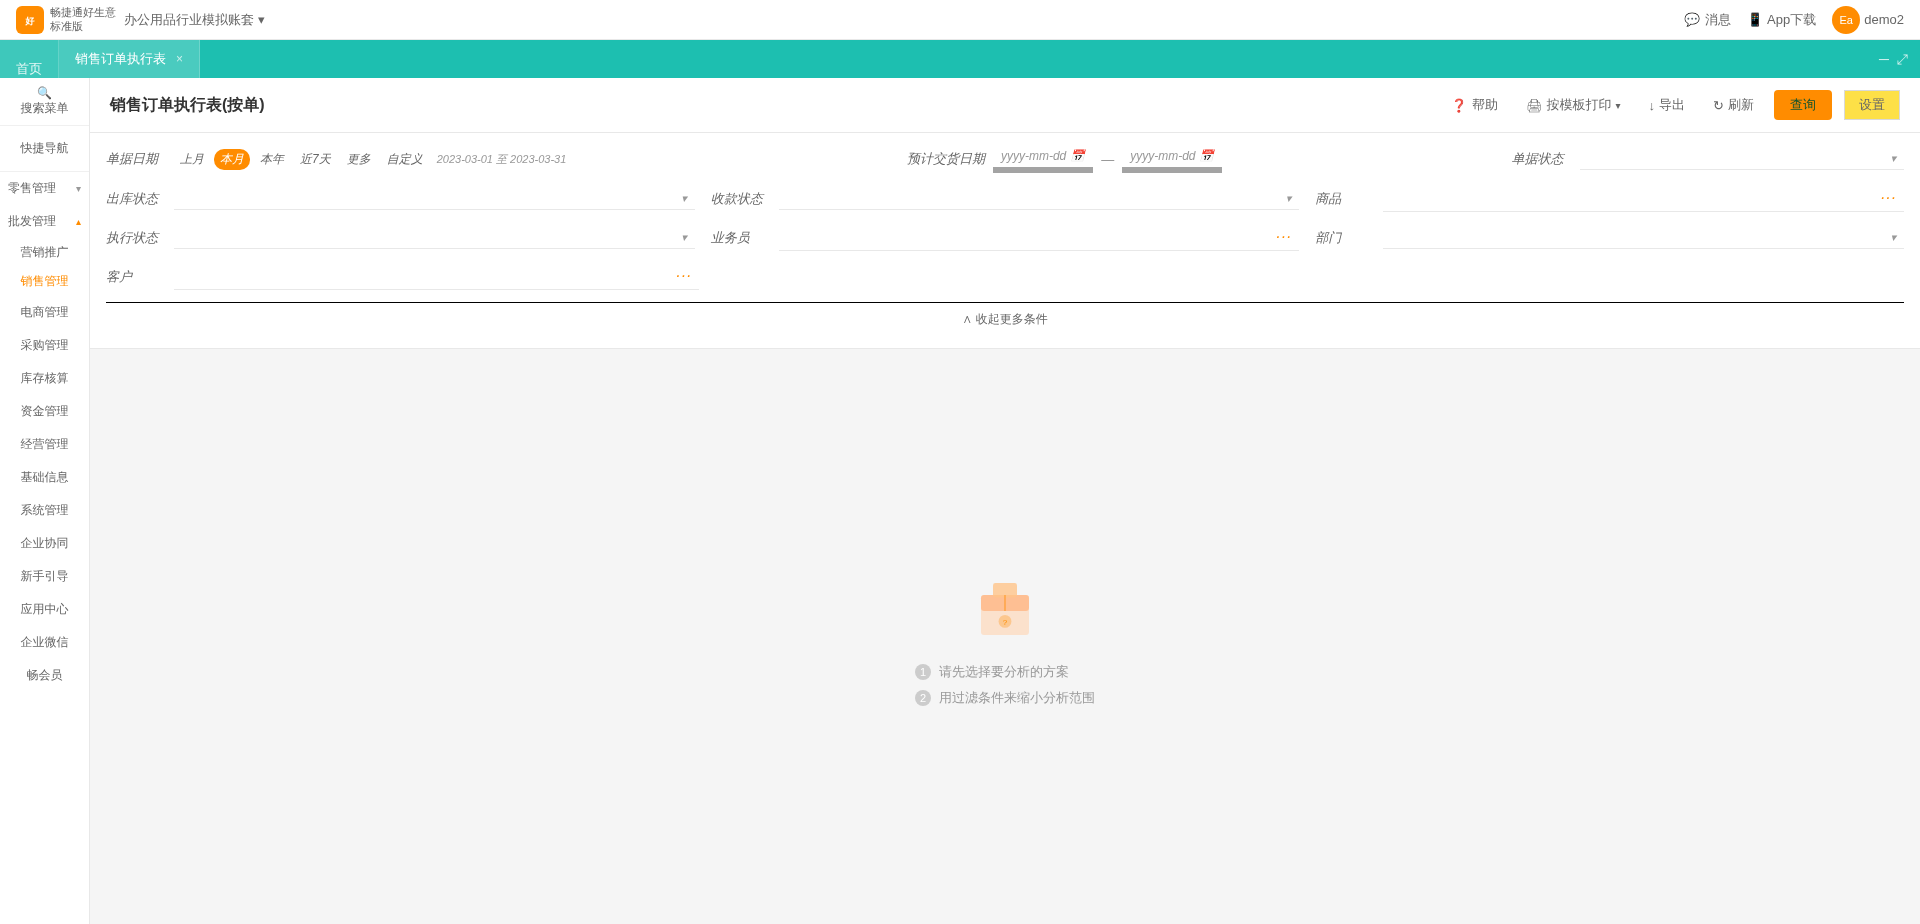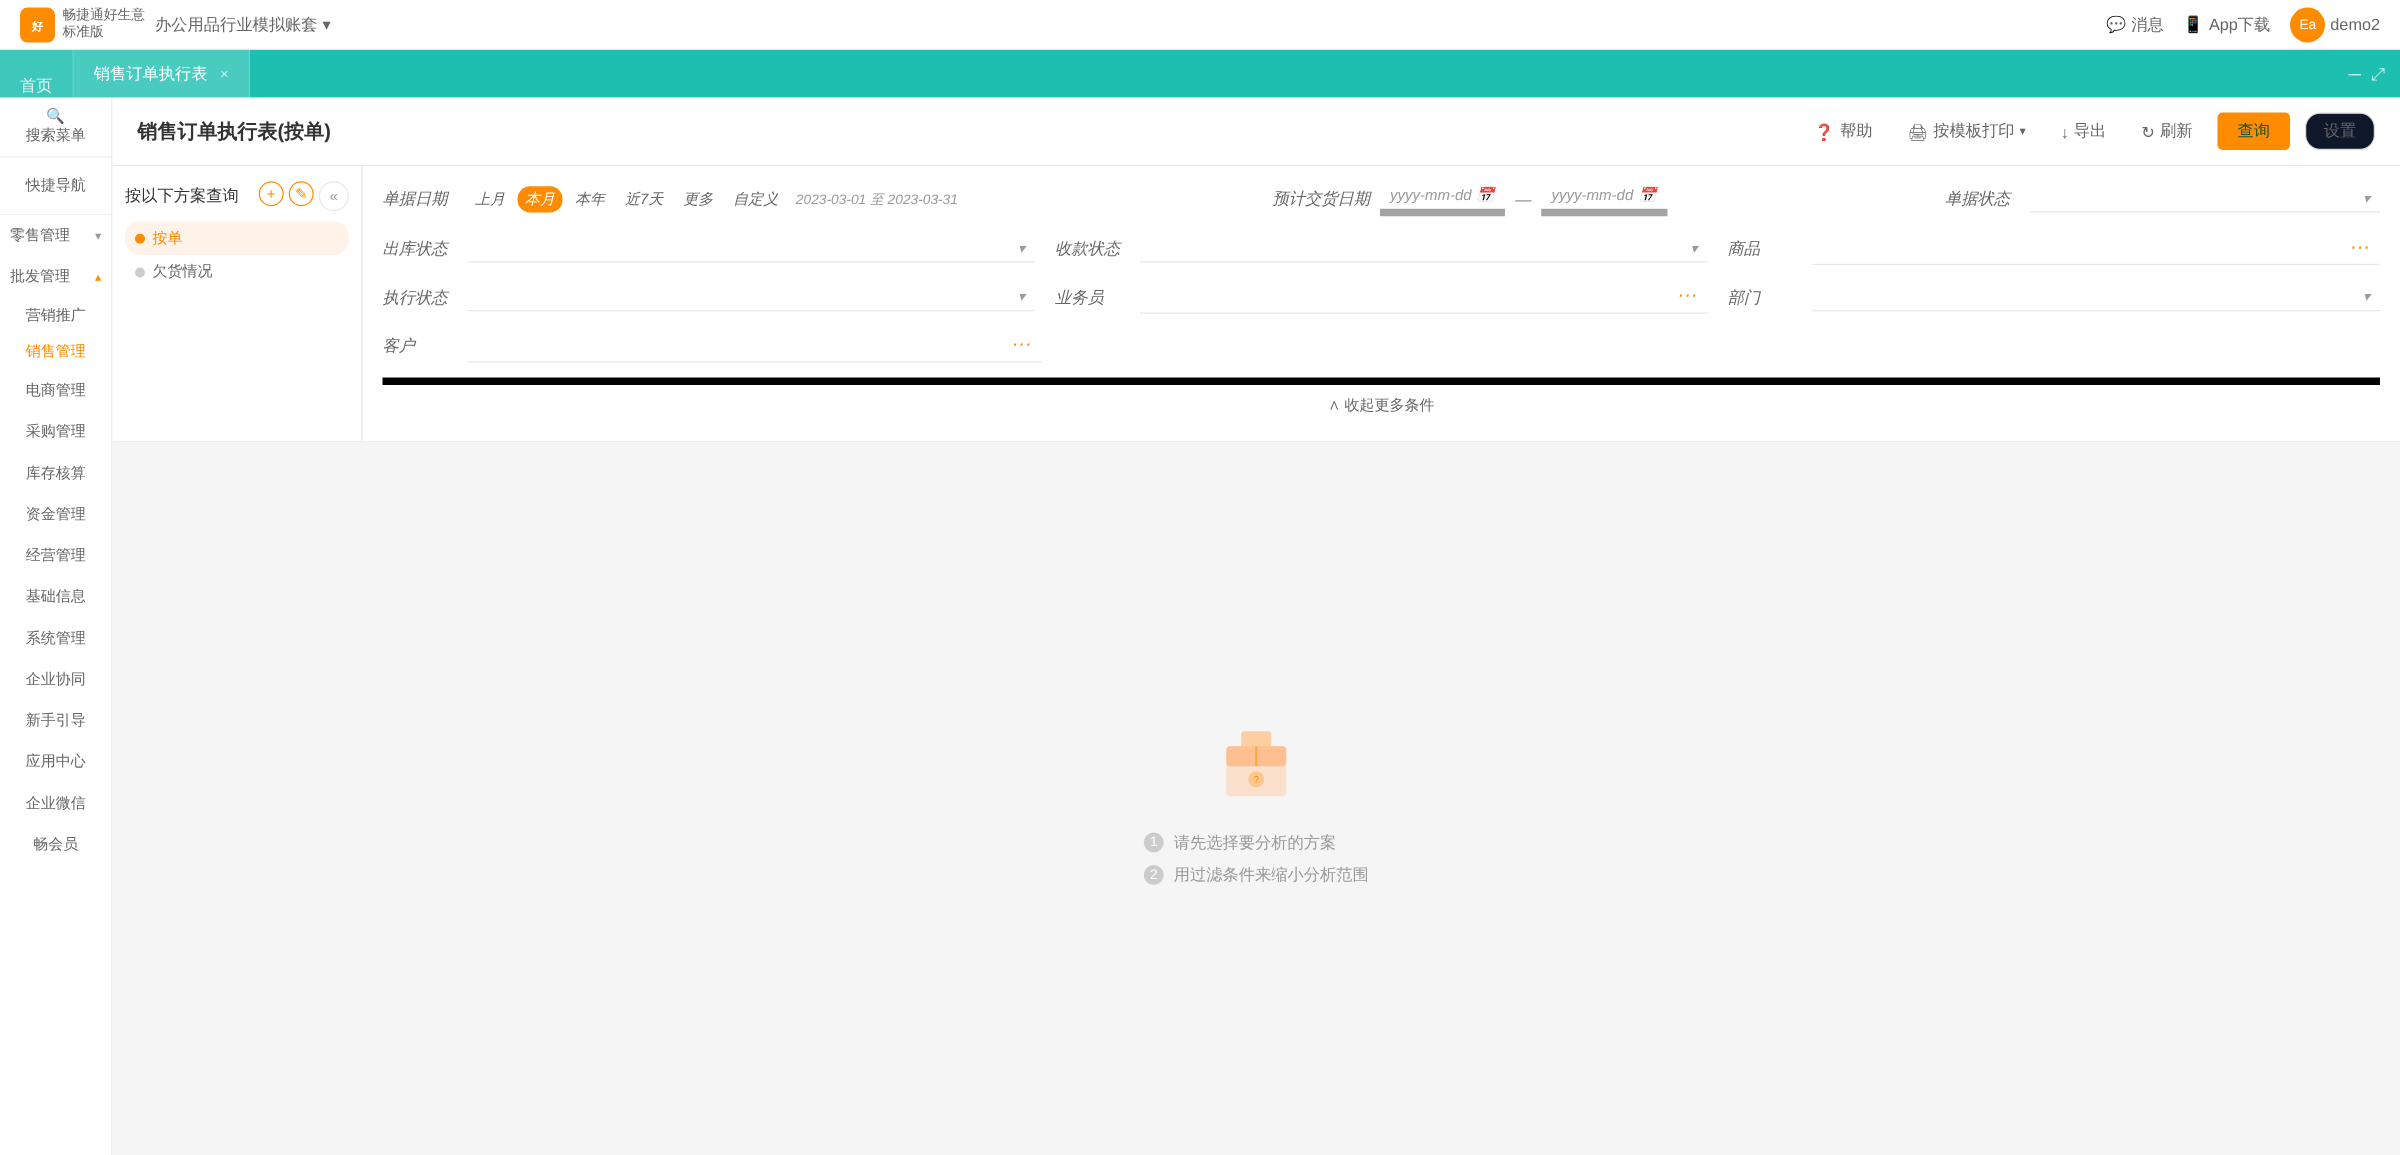--- a/index.html
+++ b/index.html
@@ -208,25 +208,25 @@
     .btn-primary {
       background: #ff8c00;
       color: #14532d;
       border: none;
       padding: 6px 16px;
       border-radius: 4px;
       cursor: pointer;
       font-size: 13px;
     }
     .btn-secondary {
-      background: #0f172a;
+      background: #fde047;
       color: #666;
       border: 1px solid #d9d9d9;
       padding: 5px 14px;
-      border-radius: 12px;
+      border-radius: 0;
       cursor: pointer;
       font-size: 13px;
     }
 
     
     .filter-panel {
       background: #fff;
       padding: 0;
       border-bottom: 1px solid #e8e8e8;
       display: flex;
@@ -359,21 +359,21 @@
       align-items: center;
       gap: 4px;
     }
     .date-separator { color: #999; }
     .filter-more-btn {
       text-align: center;
       padding: 8px;
       color: #666;
       font-size: 12px;
       cursor: pointer;
-      border-top: 6px solid #000000;
+      border-top: 1px solid #000000;
       margin-top: 4px;
     }
     .triple-dot { color: #ff8c00; font-size: 16px; cursor: pointer; }
     .down-arrow { color: #999; font-size: 11px; }
 
     
     .table-area {
       flex: 1;
       overflow: auto;
       background: #f5f5f5;
@@ -545,44 +545,20 @@
           <span>↻</span>
           <span>刷新</span>
         </div>
         <button class="btn-primary">查询</button>
         <button class="btn-secondary">设置</button>
       </div>
     </div>
 
     <div class="filter-panel">
 
-      <div class="filter-scheme">
-        <div class="filter-scheme-header">
-          <span>按以下方案查询</span>
-          <div class="filter-scheme-actions">
-            <div class="scheme-icon">
-              <span>+</span>
-            </div>
-            <div class="scheme-icon">
-              <span>✎</span>
-            </div>
-            <div class="collapse-btn">
-              <span>«</span>
-            </div>
-          </div>
-        </div>
-        <div class="scheme-item active">
-          <div class="scheme-dot"></div>
-          <span>按单</span>
-        </div>
-        <div class="scheme-item">
-          <div class="scheme-dot-gray"></div>
-          <span>欠货情况</span>
-        </div>
-      </div>
 
       <div class="filter-fields">
 
         <div class="filter-row">
           <div class="filter-field" style="flex:2">
             <span class="filter-label">单据日期</span>
             <div class="date-shortcuts">
               <span class="date-shortcut">上月</span>
               <span class="date-shortcut active">本月</span>
               <span class="date-shortcut">本年</span>

